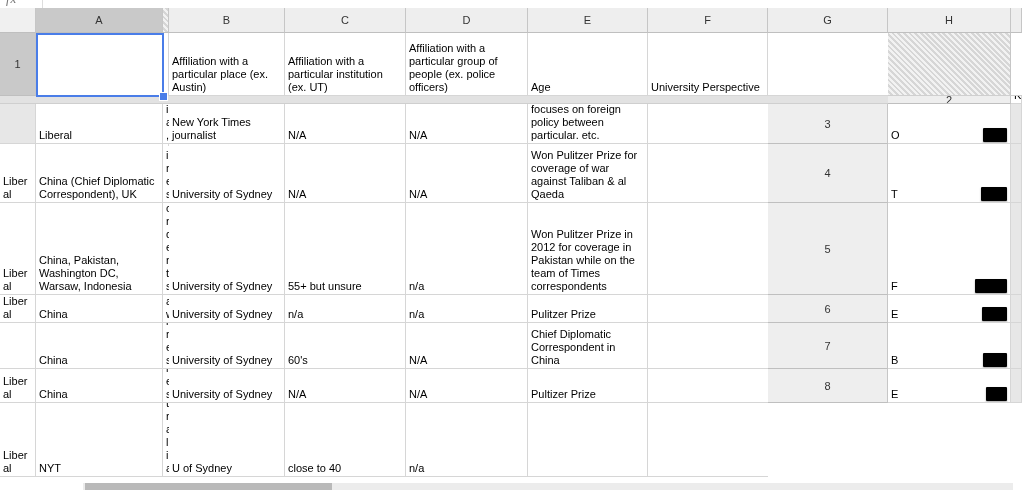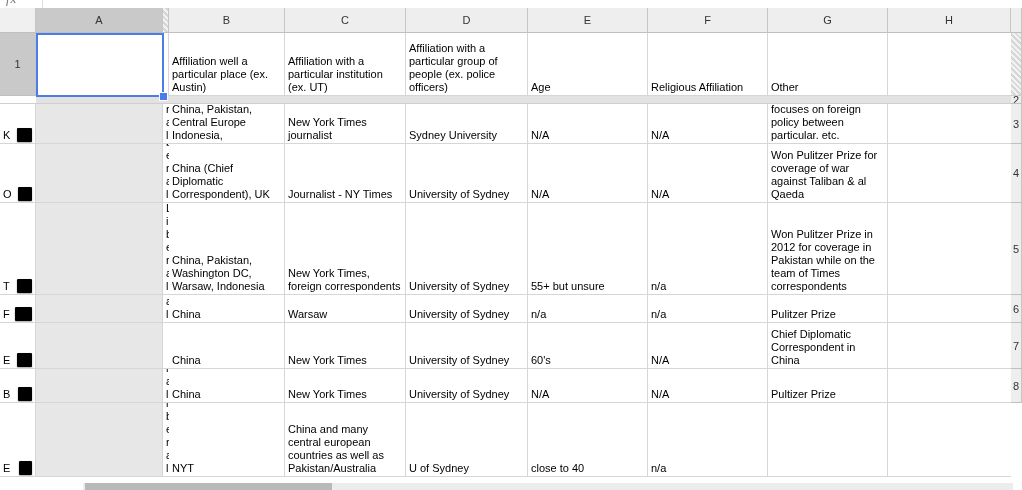--- a/index.html
+++ b/index.html
@@ -84,36 +84,33 @@
       <div class="hdr">
         <span>H</span>
       </div>
       <div class="hdr"></div>
       <div class="hdr sel">
         <span>1</span>
       </div>
       <div class="cell"></div>
       <div class="vband white"></div>
       <div class="cell">
-        <span>Affiliation well a particular place (ex. Austin)</span>
+        <span>Affiliation with a particular place (ex. Austin)</span>
       </div>
       <div class="cell">
         <span>Affiliation with a particular institution (ex. UT)</span>
       </div>
       <div class="cell">
         <span>Affiliation with a particular group of people (ex. police officers)</span>
       </div>
       <div class="cell">
         <span>Age</span>
       </div>
       <div class="cell">
-        <span>Religious Affiliation</span>
-      </div>
-      <div class="cell">
-        <span>Other</span>
+        <span>University Perspective</span>
       </div>
       <div class="cell blank"></div>
       <div class="hdr-stripe stripes"></div>
       <div class="hband whiteA"></div>
       <div class="hband"></div>
       <div class="hband"></div>
       <div class="hband"></div>
       <div class="hband"></div>
       <div class="hband"></div>
       <div class="hband"></div>
@@ -129,23 +126,20 @@
       </div>
       <div class="vband"></div>
       <div class="cell">
         <span>Liberal</span>
       </div>
       <div class="cell">
         <span>China, Pakistan, Central Europe Indonesia,</span>
       </div>
       <div class="cell">
         <span>New York Times journalist</span>
-      </div>
-      <div class="cell">
-        <span>Sydney University</span>
       </div>
       <div class="cell">
         <span>N/A</span>
       </div>
       <div class="cell">
         <span>N/A</span>
       </div>
       <div class="cell">
         <span>focuses on foreign policy between particular. etc.</span>
       </div>

